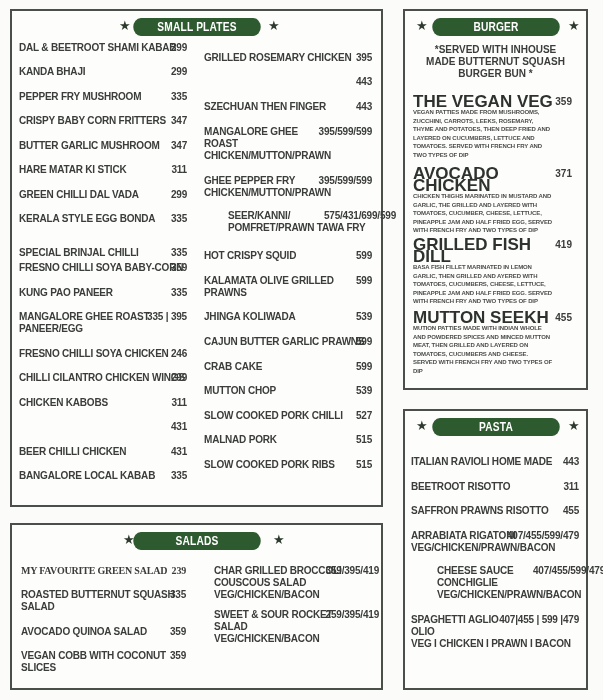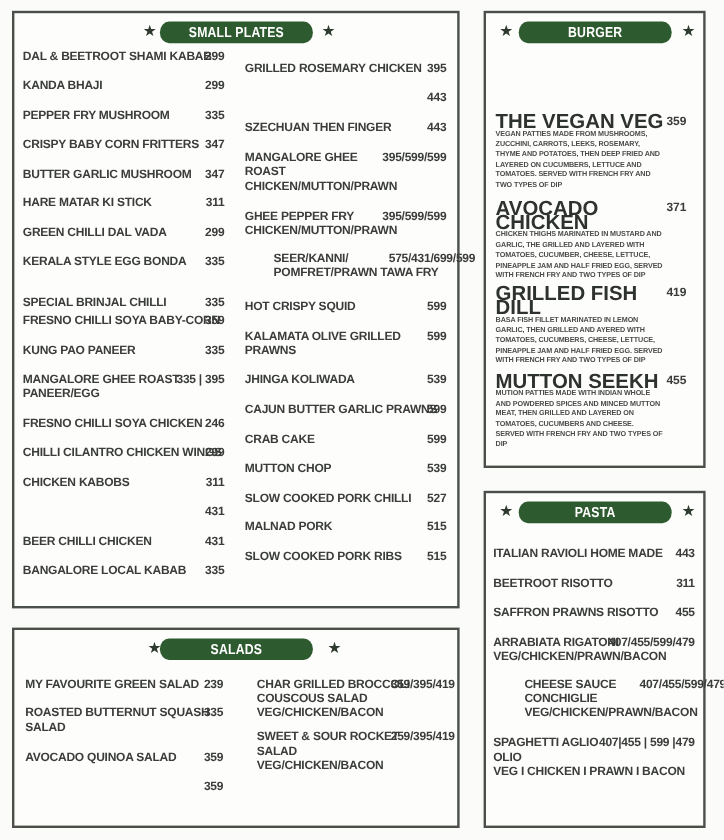--- a/index.html
+++ b/index.html
@@ -174,34 +174,36 @@
 
 <div class="box" style="left:10px; top:523px; width:373px; height:167px;">
   <div class="header" style="top:6px;">
     <span class="star" style="left:111px;">★</span>
     <div class="pill" style="width:150px;">
         <span>SALADS</span>
       </div>
     <span class="star" style="left:261px;">★</span>
   </div>
   <div id="sa-left">
-      <div class="item" style="left: 9px; width: 165px; top: 40px; height: 36px;">
+      <div class="item" style="left: 9px; width: 165px; top: 40px; height: 36px; font-family: Liberation Serif, serif;">
         <span class="name">MY FAVOURITE GREEN SALAD</span>
         <span class="price">239</span>
       </div>
       <div class="item" style="left: 9px; width: 165px; top: 64px; height: 36px;">
         <span class="name">ROASTED BUTTERNUT SQUASH
 SALAD</span>
         <span class="price">335</span>
       </div>
       <div class="item" style="left: 9px; width: 165px; top: 101px; height: 36px;">
         <span class="name">AVOCADO QUINOA SALAD</span>
         <span class="price">359</span>
       </div>
       <div class="item" style="left: 9px; width: 165px; top: 125px; height: 36px;">
+        <span class="name">VEGAN COBB WITH COCONUT
+SLICES</span>
         <span class="price">359</span>
       </div>
     </div>
   <div id="sa-right">
       <div class="item" style="left: 202px; width: 165px; top: 40px; height: 36px;">
         <span class="name">CHAR GRILLED BROCCOLI
 COUSCOUS SALAD
 VEG/CHICKEN/BACON</span>
         <span class="price">359/395/419</span>
       </div>
@@ -215,20 +217,23 @@
 </div>
 
 <div class="box" style="left:403px; top:9px; width:185px; height:381px;">
   <div class="header" style="top:6px;">
     <span class="star" style="left:11px;">★</span>
     <div class="pill" style="width:150px;">
         <span>BURGER</span>
       </div>
     <span class="star" style="left:163px;">★</span>
   </div>
+  <div class="note" style="left:10px; right:10px; top:33px; white-space:pre-line;">*SERVED WITH INHOUSE
+MADE BUTTERNUT SQUASH
+BURGER BUN *</div>
   <div id="burger-items">
       <div class="bitem" style="top: 85px;">
         <div class="bname">THE VEGAN VEG</div>
         <div class="bprice">359</div>
         <div class="bdesc">VEGAN PATTIES MADE FROM MUSHROOMS, ZUCCHINI, CARROTS, LEEKS, ROSEMARY, THYME AND POTATOES, THEN DEEP FRIED AND LAYERED ON CUCUMBERS, LETTUCE AND TOMATOES. SERVED WITH FRENCH FRY AND TWO TYPES OF DIP</div>
       </div>
       <div class="bitem" style="top: 157px;">
         <div class="bname">AVOCADO CHICKEN</div>
         <div class="bprice">371</div>
         <div class="bdesc">CHICKEN THIGHS MARINATED IN MUSTARD AND GARLIC, THE GRILLED AND LAYERED WITH TOMATOES, CUCUMBER, CHEESE, LETTUCE, PINEAPPLE JAM AND HALF FRIED EGG, SERVED WITH FRENCH FRY AND TWO TYPES OF DIP</div>

